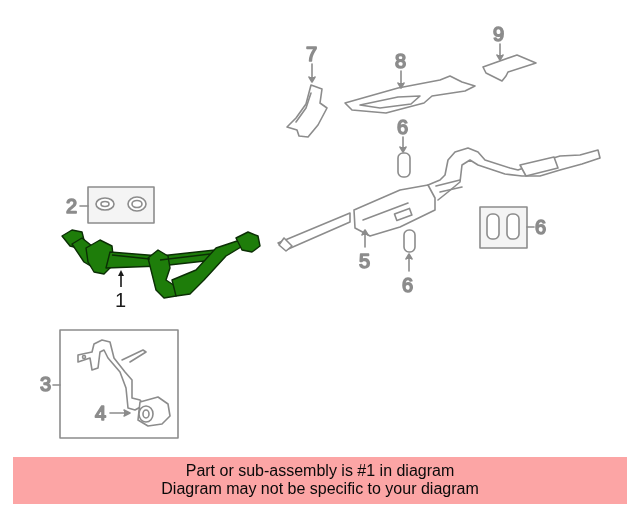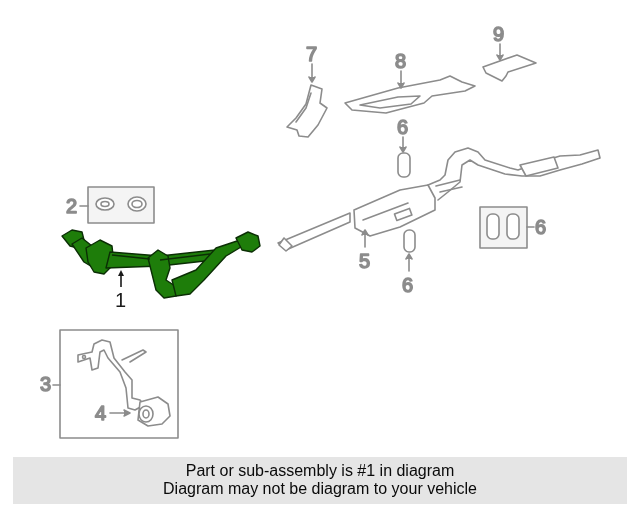--- a/index.html
+++ b/index.html
@@ -1,20 +1,20 @@
 <!DOCTYPE html>
 <html><head>
 <meta charset="utf-8">
 <style>
   html, body { margin:0; padding:0; background:#ffffff; }
   body { width:640px; height:512px; position:relative; overflow:hidden; font-family:"Liberation Sans", sans-serif; }
   #diagram { position:absolute; left:0; top:0; width:640px; height:455px; }
   .callout { font-family:"Liberation Sans", sans-serif; font-size:20px; fill:#8c8c8c; }
   .callout.main { fill:#1a1a1a; }
-  .banner { position:absolute; left:13px; top:457px; width:614px; height:47px; background:#e5e5e5;
+  .banner { position:absolute; left:13px; top:457px; width:614px; height:47px; background:#fca5a5;
             color:#0a0a0a; text-align:center; font-size:16px; line-height:18px; padding-top:5px; box-sizing:border-box; }
   .banner div { white-space:nowrap; }
 </style>
 </head>
 <body>
 
 <svg id="diagram" viewBox="0 0 640 455" xmlns="http://www.w3.org/2000/svg">
   <g fill="none" stroke="#8c8c8c" stroke-width="1.6" stroke-linejoin="round" stroke-linecap="round">
 
     <g>
@@ -132,14 +132,14 @@
   </g>
   <g>
     <text class="callout main" x="115" y="307">1</text>
     <path d="M121,287 L121,273" stroke="#1a1a1a" stroke-width="1.6" fill="none"></path>
     <path d="M118,276 L121,270 L124,276 Z" fill="#1a1a1a"></path>
   </g>
 </svg>
 
 <div class="banner">
   <div>Part or sub-assembly is #1 in diagram</div>
-  <div>Diagram may not be diagram to your vehicle</div>
+  <div>Diagram may not be specific to your diagram</div>
 </div>
 
 </body></html>

